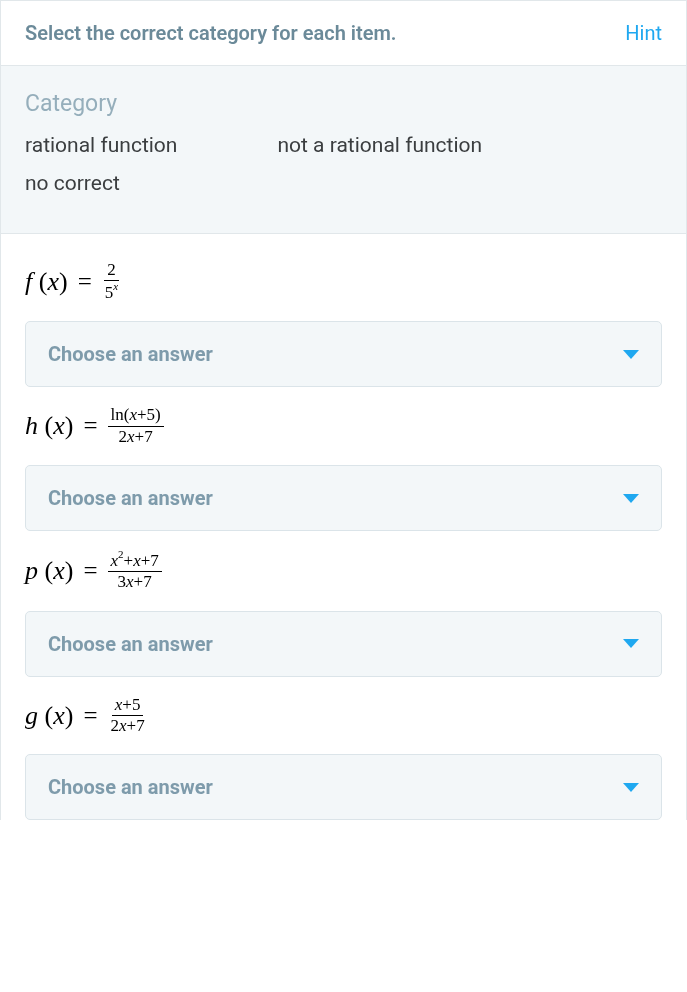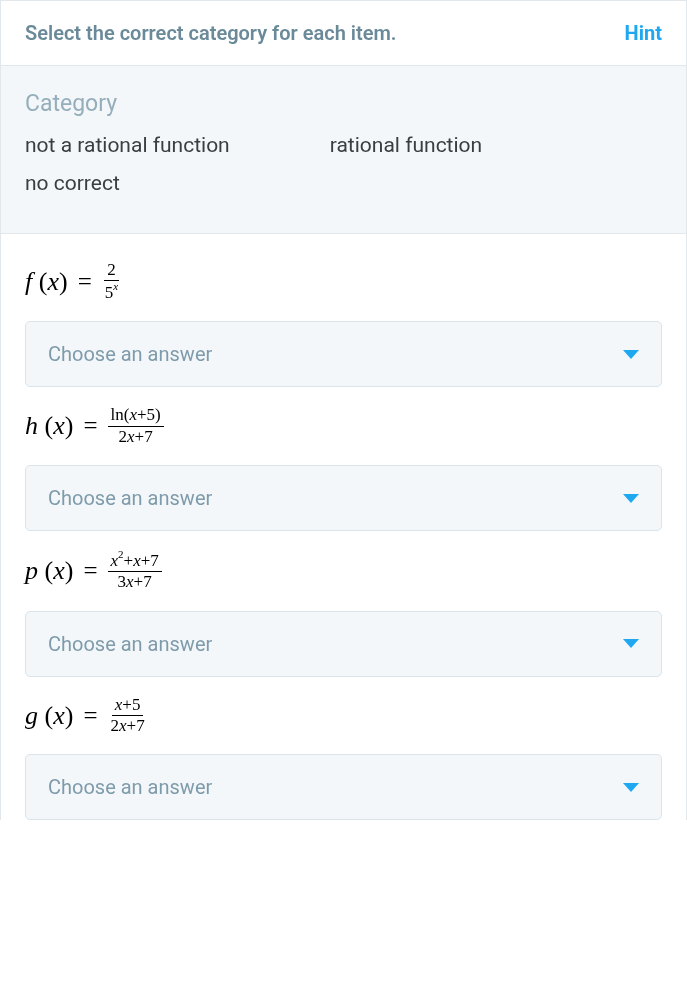--- a/index.html
+++ b/index.html
@@ -21,21 +21,21 @@
     padding: 20px 24px;
     border-bottom: 1px solid #e1e7ea;
   }
   .instruction {
     color: #6b8a99;
     font-weight: 600;
     font-size: 20px;
   }
   .hint {
     color: #1fa8f0;
-    font-weight: 700;
+    font-weight: 400;
     font-size: 20px;
     cursor: pointer;
   }
   .category-block {
     background: #f3f7f9;
     padding: 24px;
     border-bottom: 1px solid #e1e7ea;
   }
   .category-title {
     color: #95aebb;
@@ -101,20 +101,21 @@
   .frac .it { font-style: italic; }
   .dropdown {
     background: #f3f7f9;
     border: 1px solid #dbe4e9;
     border-radius: 5px;
     padding: 20px 22px;
     display: flex;
     justify-content: space-between;
     align-items: center;
     cursor: pointer;
+    font-weight: bold;
   }
   .dropdown-label {
     color: #7e9bab;
     font-size: 20px;
   }
   .caret {
     width: 0; height: 0;
     border-left: 8px solid transparent;
     border-right: 8px solid transparent;
     border-top: 9px solid #1fa8f0;
@@ -126,22 +127,22 @@
 <div class="container">
 
   <div class="header">
     <div class="instruction">Select the correct category for each item.</div>
     <div class="hint">Hint</div>
   </div>
 
   <div class="category-block">
     <div class="category-title">Category</div>
     <div class="category-row">
+      <div class="category-option">rational function</div>
       <div class="category-option">not a rational function</div>
-      <div class="category-option">rational function</div>
       <div class="category-option">no correct</div>
     </div>
   </div>
 
   <div class="items">
 
     <div class="item">
       <div class="formula">
         <span class="fn">f</span>
         <span class="fn">&nbsp;<span class="paren">(</span><span class="var">x</span><span class="paren">)</span></span>

